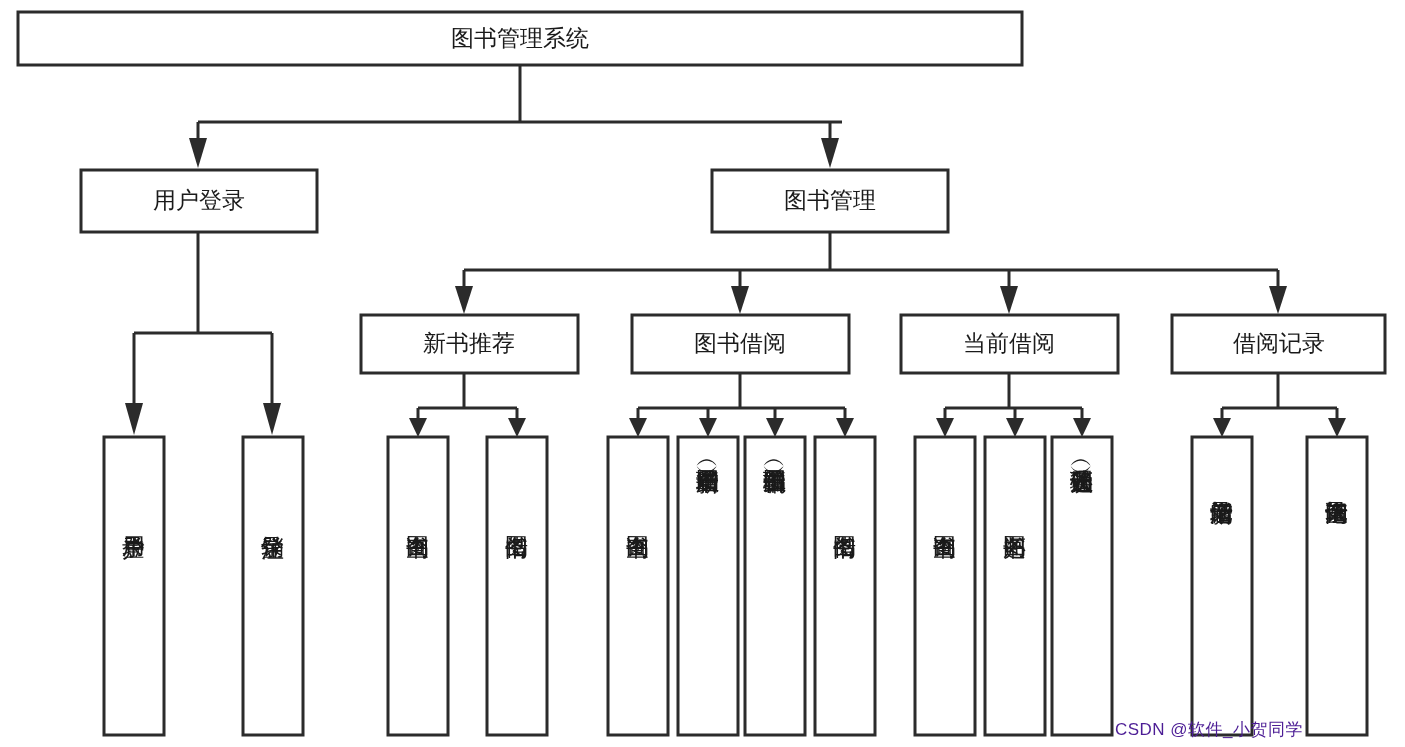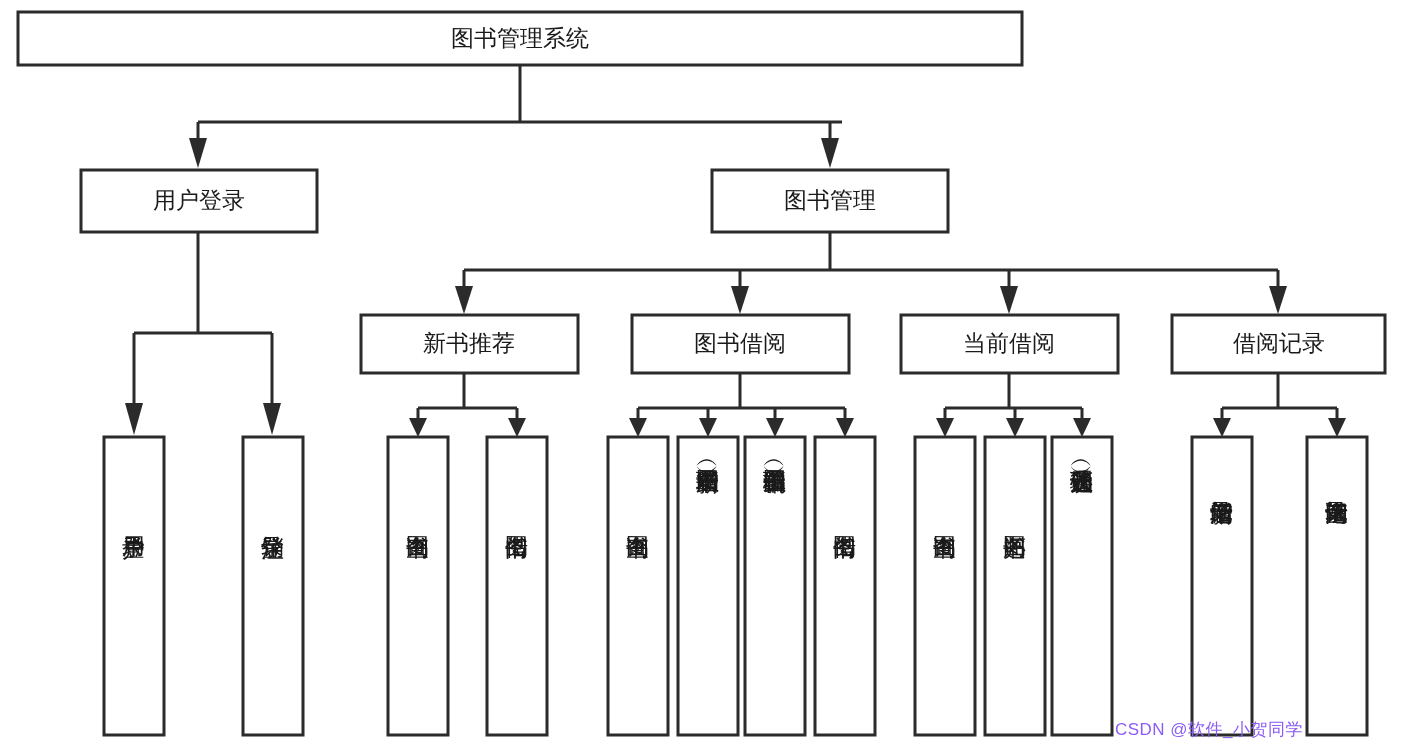--- a/index.html
+++ b/index.html
@@ -55,21 +55,21 @@
     fill: #1a1a1a;
     text-anchor: middle;
     white-space: pre;
   }
   .watermark {
     position: absolute;
     right: 12px;
     bottom: 6px;
     font-family: "Liberation Sans", "DejaVu Sans", sans-serif;
     font-size: 17px;
-    color: #8b5cf6;
+    color: #4c1d95;
     letter-spacing: 0.5px;
     user-select: none;
     pointer-events: none;
     white-space: nowrap;
   }
 </style>
 </head>
 <body>
 
 <div id="diagram-root">

